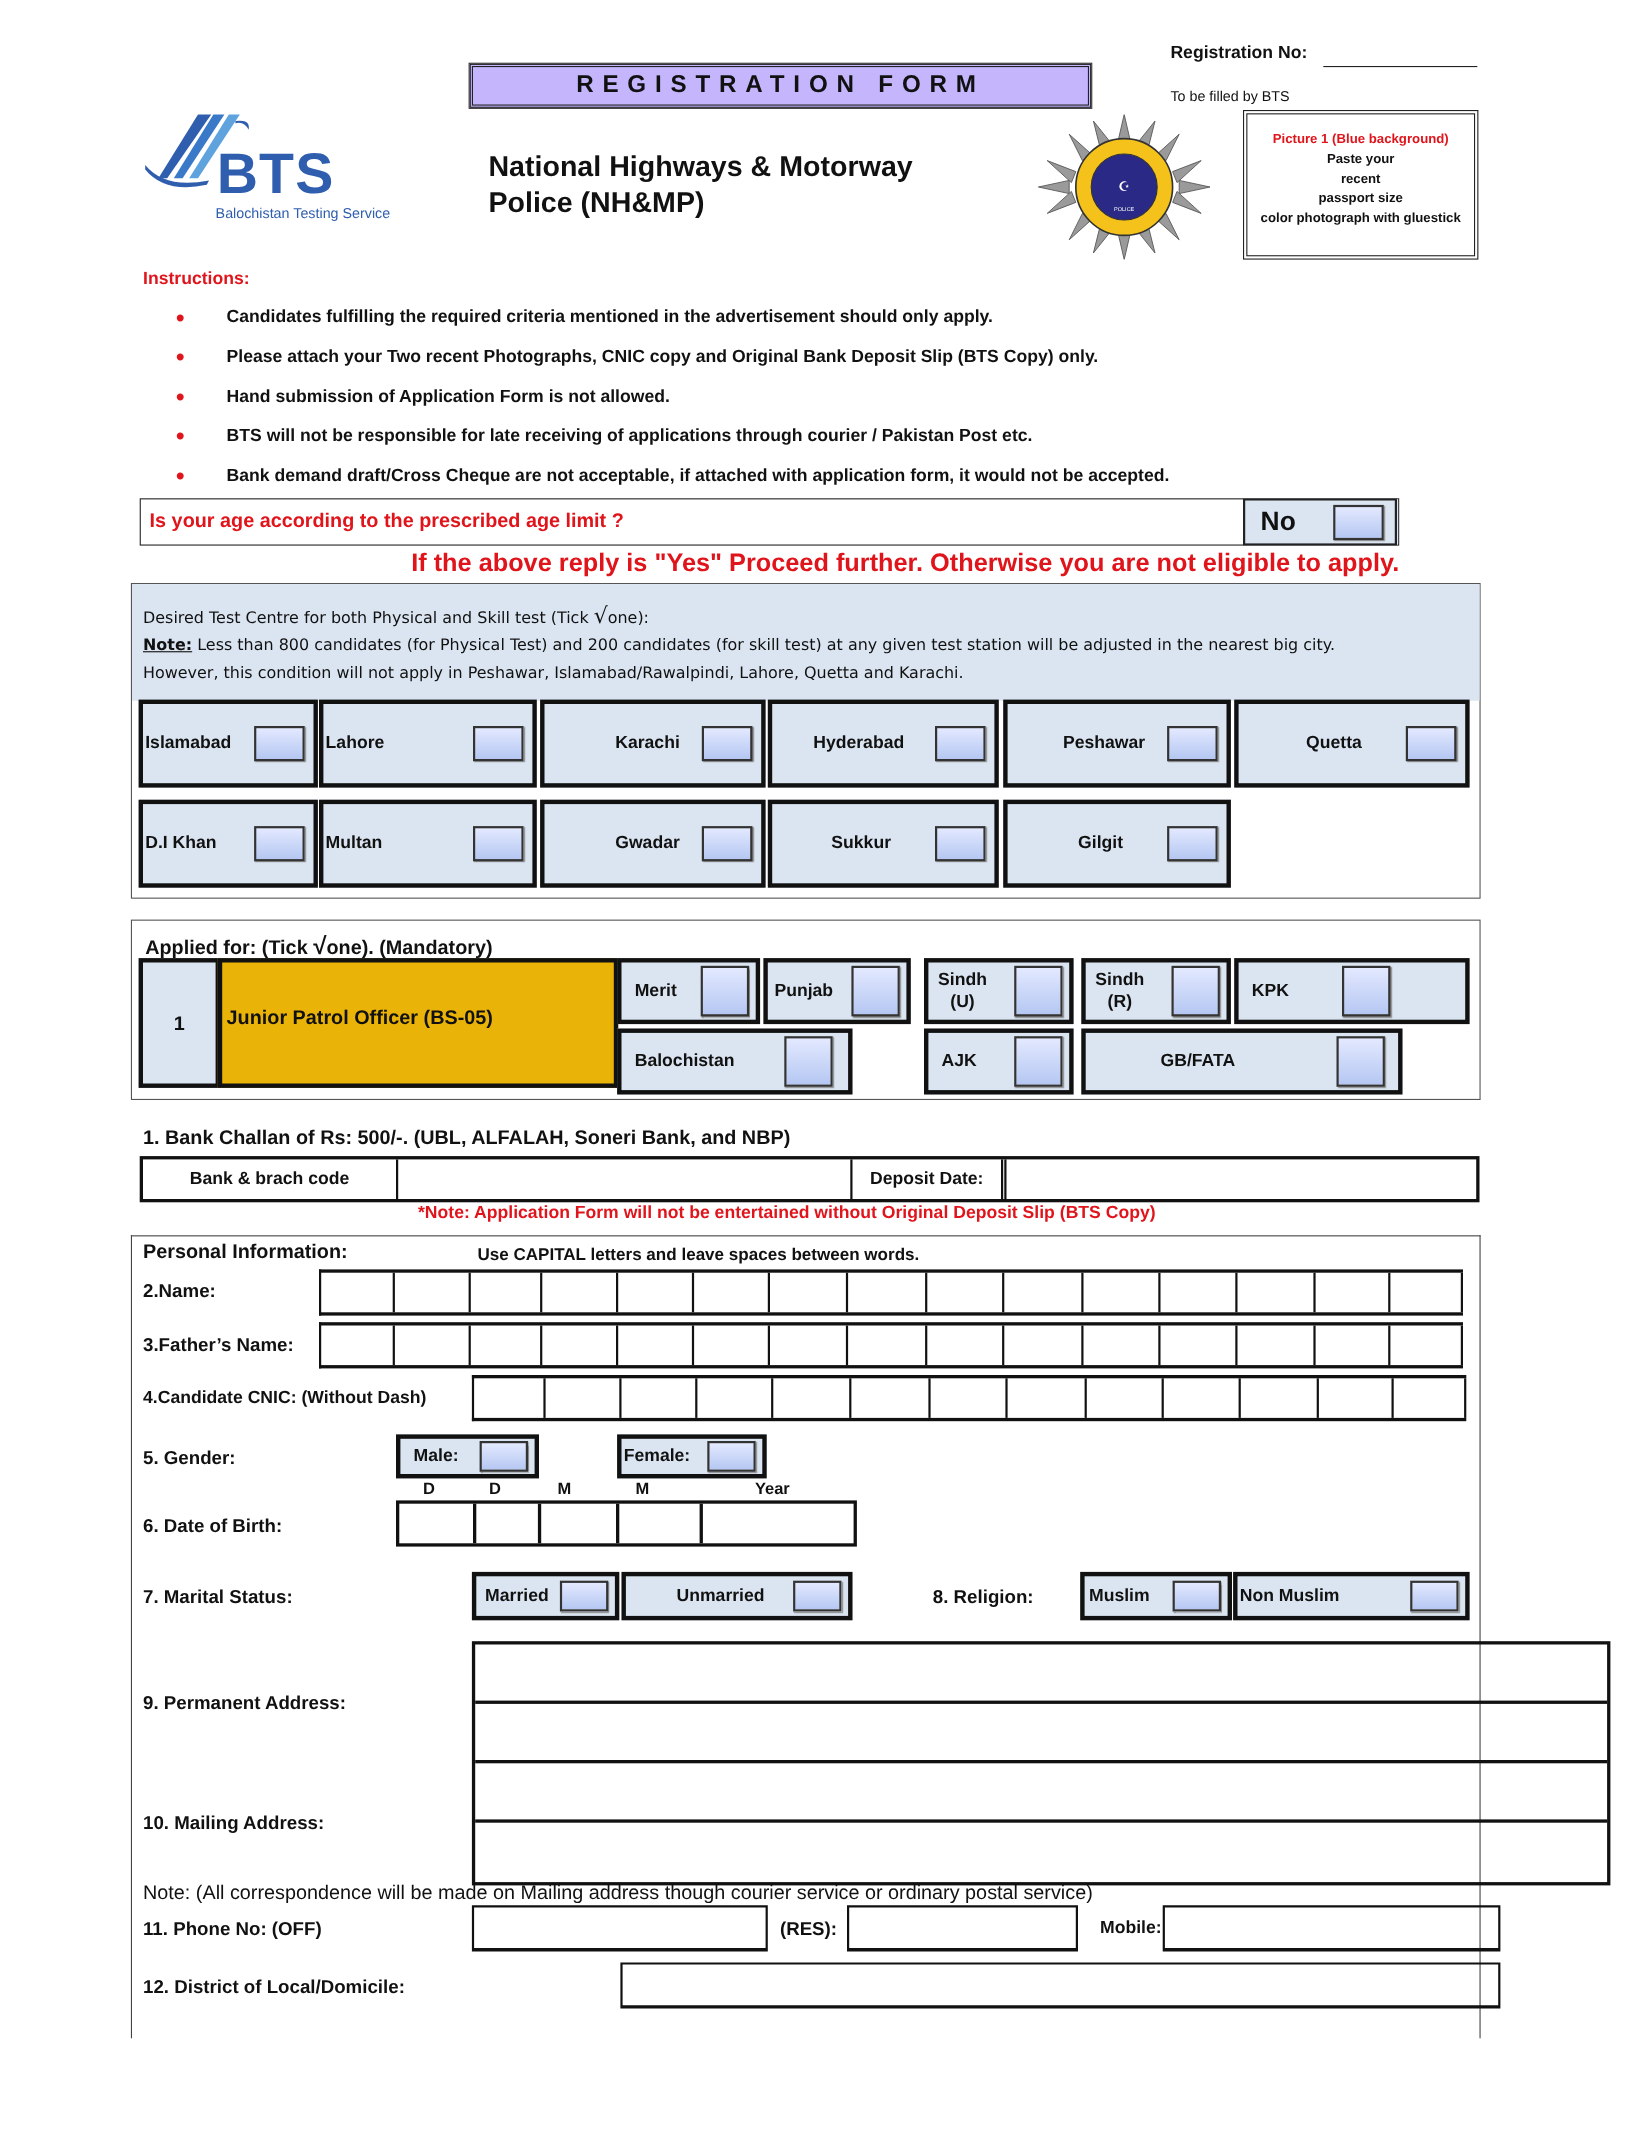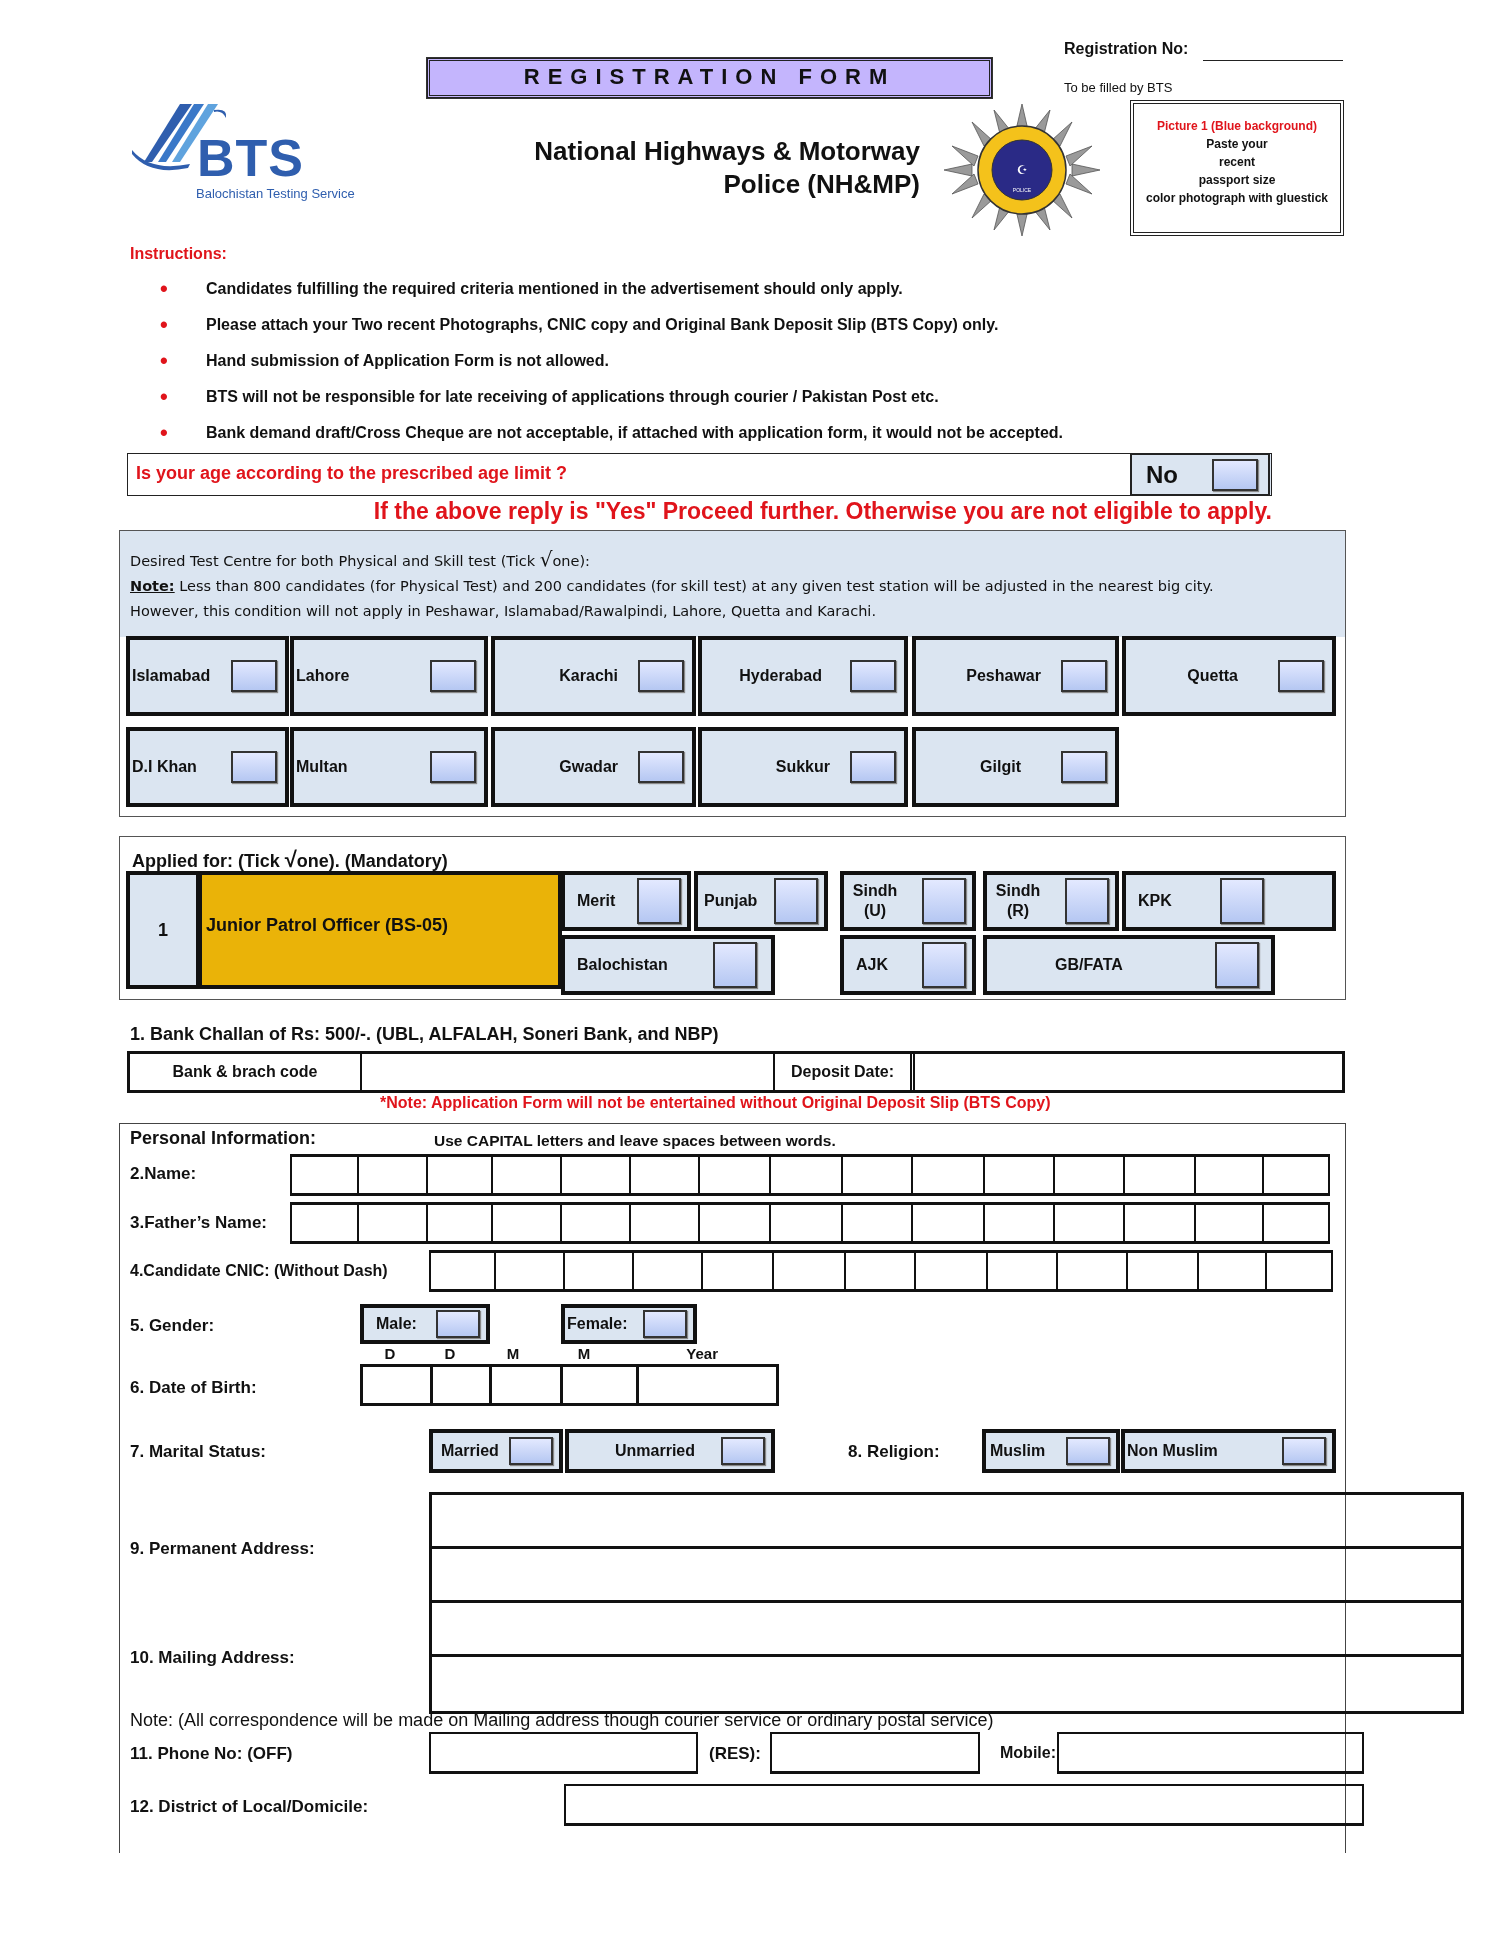--- a/index.html
+++ b/index.html
@@ -5,21 +5,21 @@
   * { box-sizing: border-box; margin: 0; padding: 0; }
   body { width: 1500px; height: 1941px; background: #fff; position: relative; font-family: "Liberation Sans", sans-serif; color: #111; overflow: hidden; }
   .abs { position: absolute; }
   .red { color: #e0141b; }
 
   
   .title-box { left: 427px; top: 58px; width: 565px; height: 40px; border: 3px double #222; background: #c4b5fd; outline: 1px solid #333; text-align: center; font-weight: bold; font-size: 22px; letter-spacing: 8px; line-height: 32px; }
   .logo { left: 130px; top: 102px; width: 240px; height: 100px; }
   .logo-text { left: 197px; top: 128px; font-size: 52px; font-weight: bold; color: #2f5eae; letter-spacing: 1px; }
   .logo-sub { left: 196px; top: 186px; font-size: 13px; color: #2f5eae; }
-  .org { left: 460px; top: 135px; width: 460px; text-align: right; font-size: 26px; font-weight: bold; line-height: 33px; }
+  .org { left: 444px; top: 135px; width: 460px; text-align: left; font-size: 26px; font-weight: bold; line-height: 33px; }
   .badge { left: 942px; top: 104px; width: 160px; height: 132px; }
   .reg-label { left: 1064px; top: 40px; font-weight: bold; font-size: 16px; }
   .reg-line { left: 1203px; top: 60px; width: 140px; border-bottom: 1.5px solid #222; height: 1px; }
   .reg-note { left: 1064px; top: 80px; font-size: 13px; }
   .photo { left: 1130px; top: 100px; width: 214px; height: 136px; border: 4px double #222; text-align: center; font-size: 12px; font-weight: bold; line-height: 18px; padding-top: 13px; }
 
   
   .instr-title { left: 130px; top: 245px; font-size: 16px; font-weight: bold; color: #e0141b; }
   .instr-list { left: 160px; top: 280px; width: 1150px; }
   .instr-item { height: 36px; font-size: 16px; font-weight: bold; display: flex; align-items: flex-start; }
@@ -209,21 +209,21 @@
     </div>
   <div class="city" style="left:170px;top:196px;width:198px">
       <span class="city-name">Multan</span>
       <span class="chk"></span>
     </div>
   <div class="city center-label" style="left:371px;top:196px;width:205px">
       <span class="city-name">Gwadar</span>
       <span class="chk"></span>
     </div>
   <div class="city center-label" style="left:578px;top:196px;width:210px">
-      <span class="city-name" style="margin-right:20px">Sukkur</span>
+      <span class="city-name" style="margin-right:40px">Sukkur</span>
       <span class="chk"></span>
     </div>
   <div class="city center-label" style="left:792px;top:196px;width:207px">
       <span class="city-name" style="margin-right:40px">Gilgit</span>
       <span class="chk"></span>
     </div>
 </div>
 
 <div class="abs applied">
   <div class="abs applied-title"><span>Applied for: (Tick </span><span style="font-size:22px">√</span><span>one). (Mandatory)</span></div>

